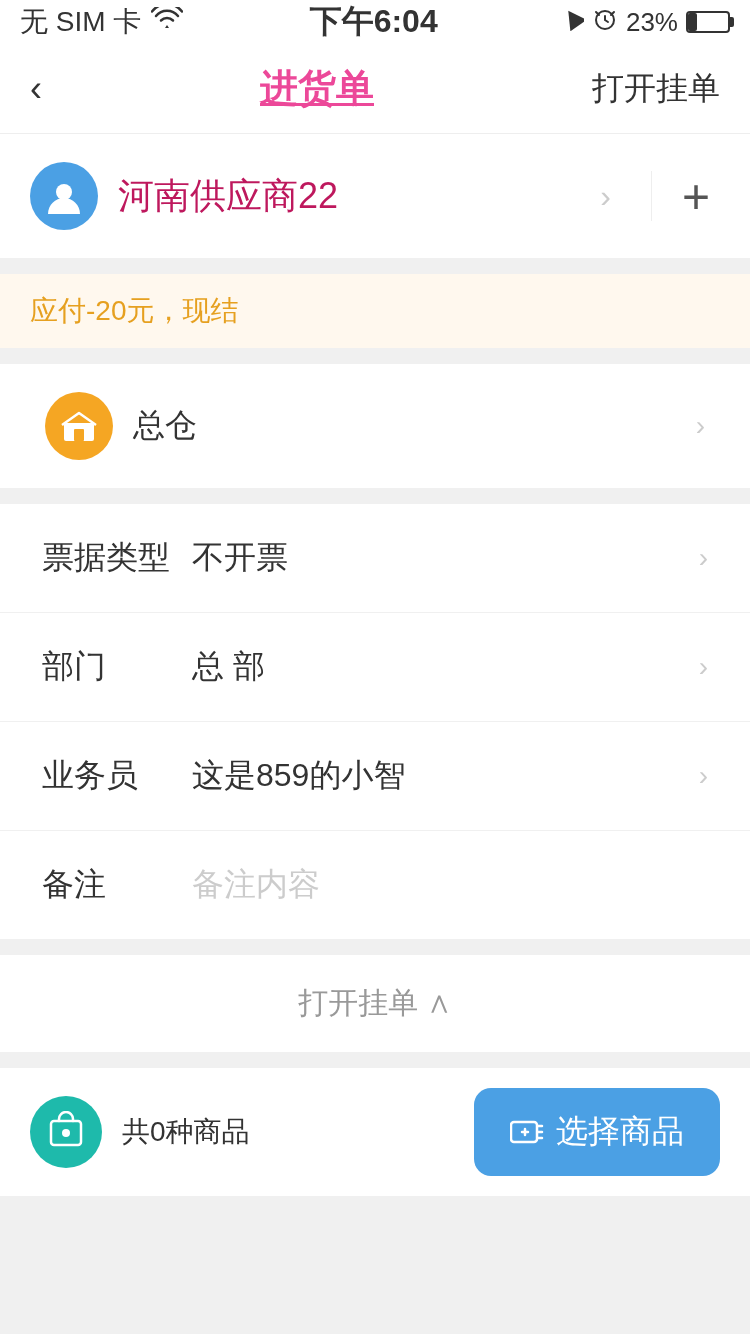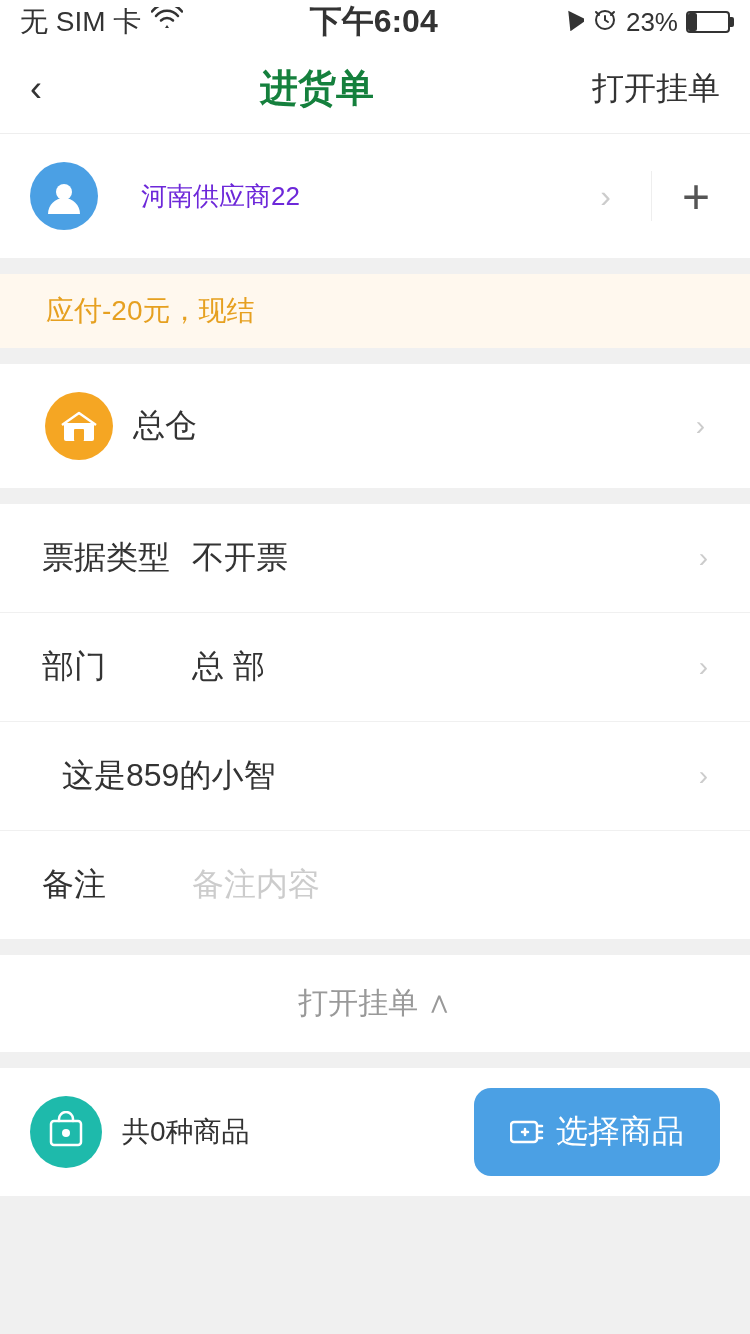--- a/index.html
+++ b/index.html
@@ -53,21 +53,22 @@
       border-bottom: 1px solid #eee;
     }
     .nav-back {
       font-size: 36px;
       color: #333;
       cursor: pointer;
     }
     .nav-title {
       font-size: 38px;
       font-weight: 600;
-      color: #15803d;
+      color: #ec4899;
+      text-decoration: underline;
     }
     .nav-action {
       font-size: 32px;
       color: #333;
       cursor: pointer;
     }
 
     
     .content {
       background: #f0f0f0;
@@ -91,43 +92,42 @@
       width: 68px; height: 68px;
       border-radius: 50%;
       background: #4ba0e4;
       display: flex; align-items: center; justify-content: center;
       margin-right: 20px;
       flex-shrink: 0;
     }
     .supplier-avatar svg { width: 40px; height: 40px; }
     .supplier-name {
       flex: 1;
-      font-size: 26px;
-      color: #6d28d9;
-      margin-left: 23px;
+      font-size: 36px;
+      color: #be185d;
     }
     .chevron {
       color: #ccc;
       font-size: 32px;
       margin-right: 20px;
     }
     .divider-vertical {
       width: 1px; height: 50px; background: #eee; margin: 0 20px;
     }
     .add-btn {
       font-size: 48px;
       color: #555;
       cursor: pointer;
       padding: 0 10px;
     }
 
     
     .notice-banner {
       background: #fff8ee;
-      padding: 18px 46px;
+      padding: 18px 30px;
       font-size: 28px;
       color: #e6a020;
       margin-bottom: 16px;
     }
 
     
     .row-item {
       display: flex;
       align-items: center;
       background: #fff;
@@ -326,20 +326,21 @@
       <span class="form-chevron">›</span>
     </div>
 
     <div class="form-row">
       <span class="form-key">部门</span>
       <span class="form-value">总 部</span>
       <span class="form-chevron">›</span>
     </div>
 
     <div class="form-row">
+      <span class="form-key">业务员</span>
       <span class="form-value">这是859的小智</span>
       <span class="form-chevron">›</span>
     </div>
 
     <div class="form-row">
       <span class="form-key">备注</span>
       <span class="form-value placeholder">备注内容</span>
     </div>
 
   </div>

